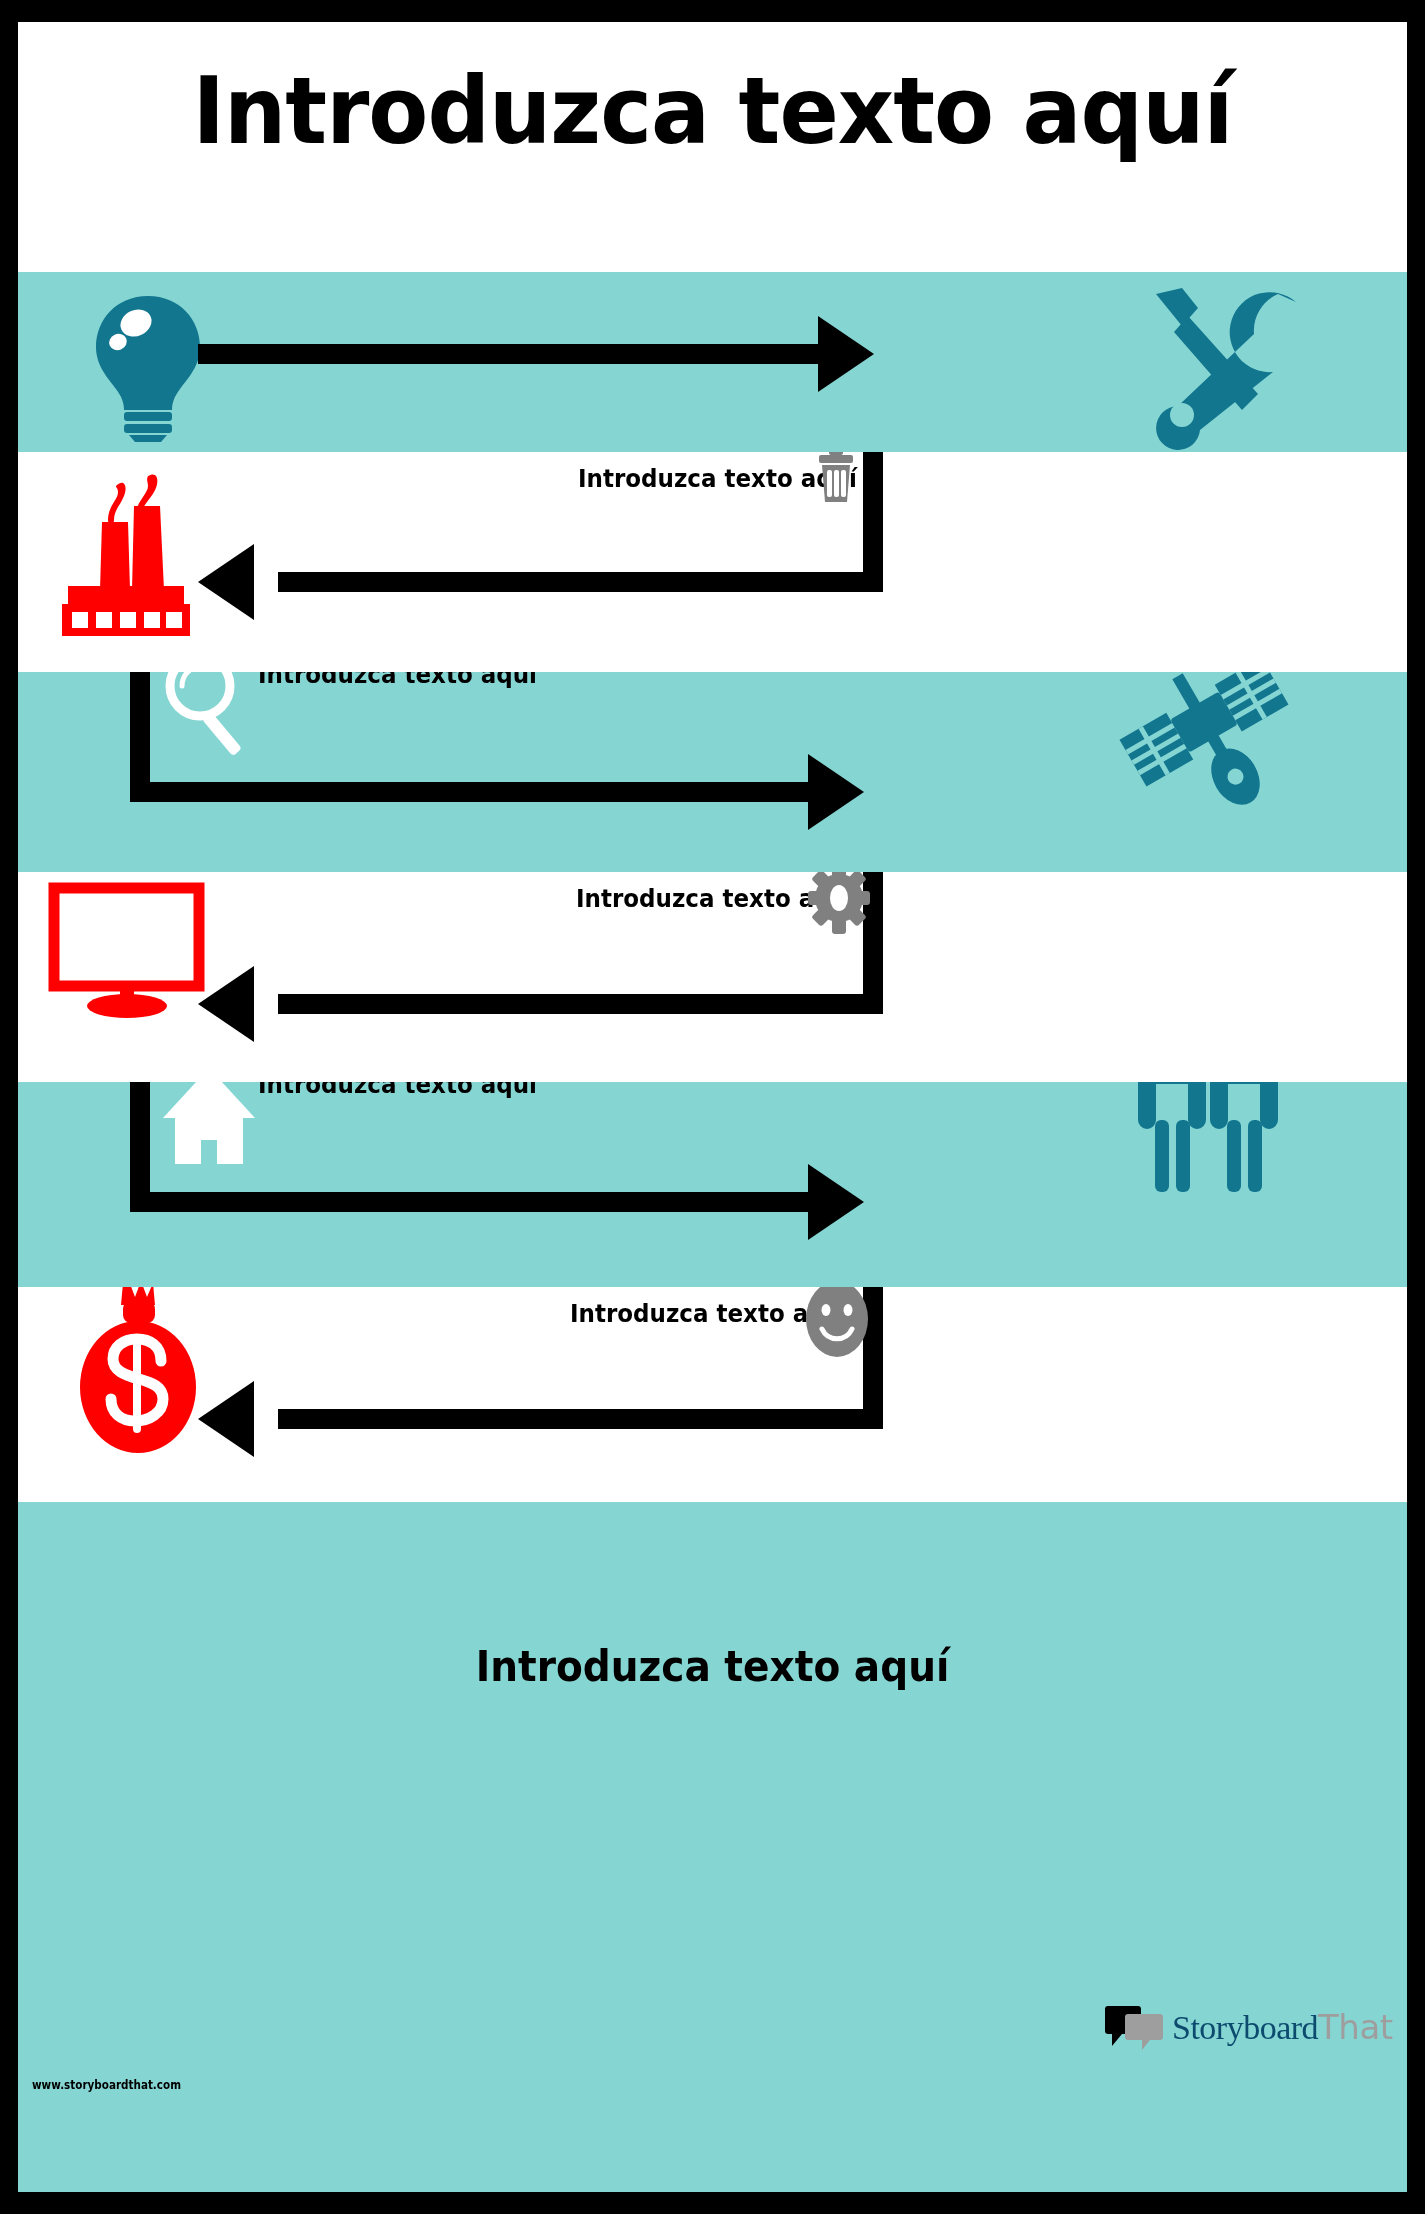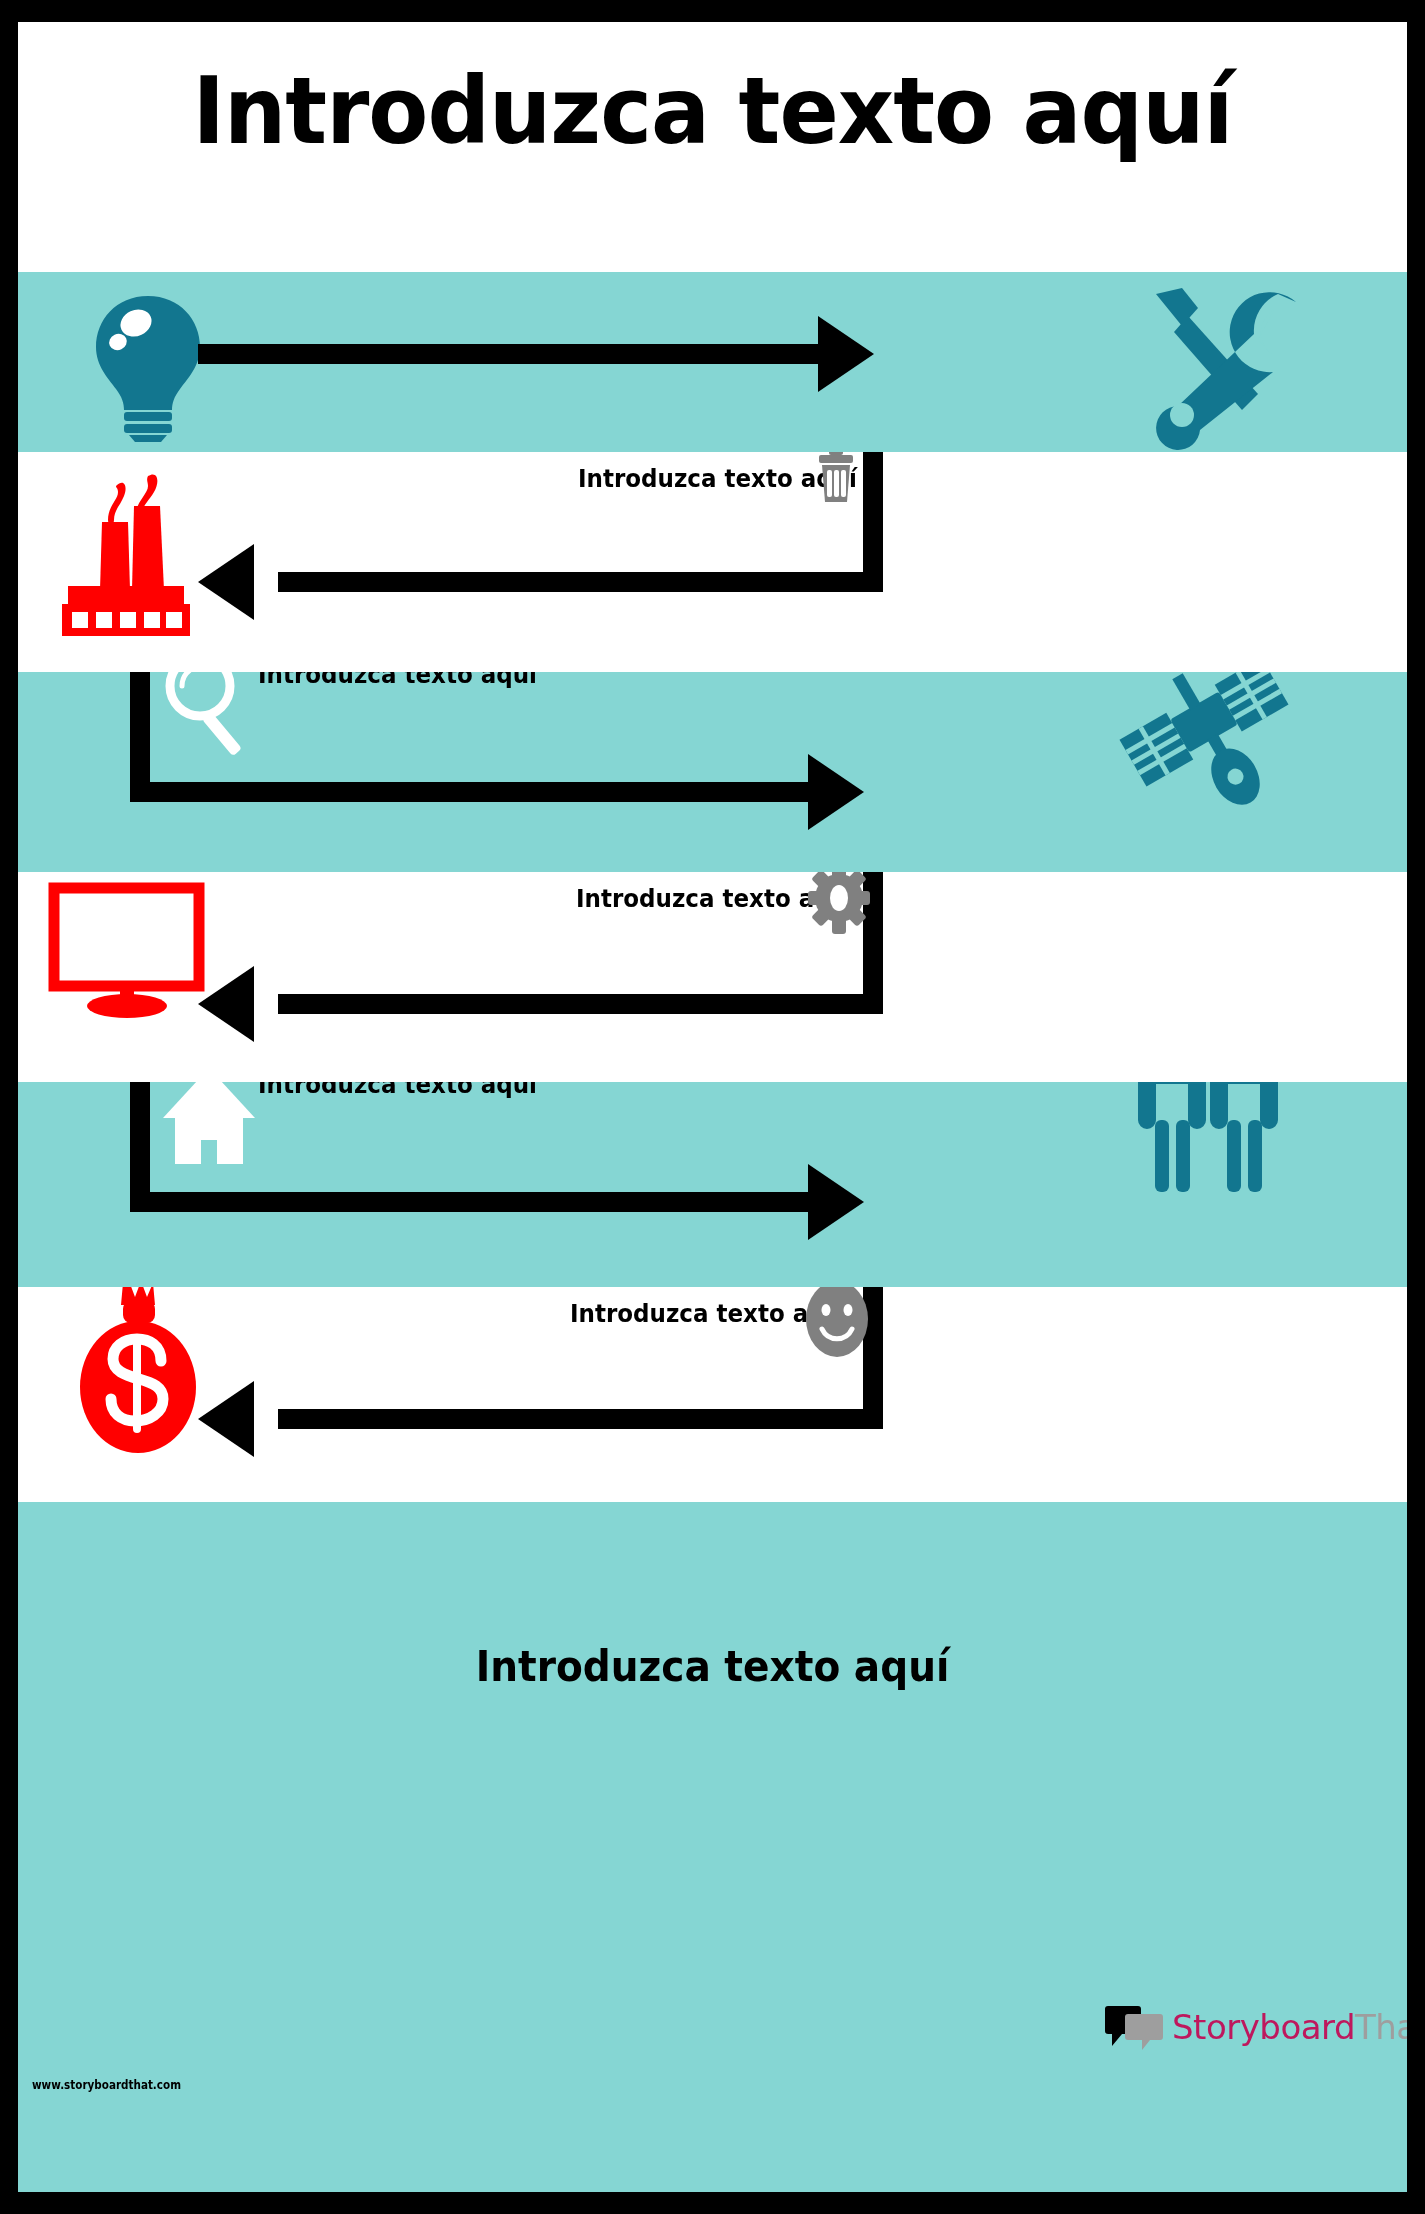--- a/index.html
+++ b/index.html
@@ -135,21 +135,21 @@
     display: flex;
     align-items: center;
   }
   .logo-word {
     font-family: "DejaVu Sans", sans-serif;
     font-size: 34px;
     font-weight: normal;
     letter-spacing: -0.5px;
     white-space: nowrap;
   }
-  .logo-word .sb { color: #be185d; }
+  .logo-word .sb { color: #0c4a6e; font-family: Liberation Serif, serif; }
   .logo-word .th { color: #9E9E9E; }
 </style>
 </head>
 <body>
 
 <div id="poster">
   <div id="canvas">
 
     <div class="title-band">
       <div class="title-text">Introduzca texto aquí</div>

